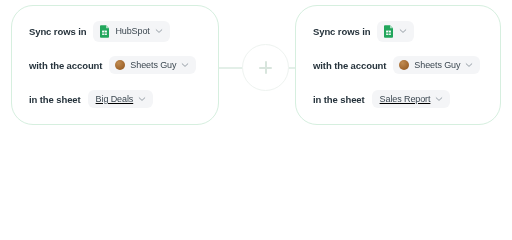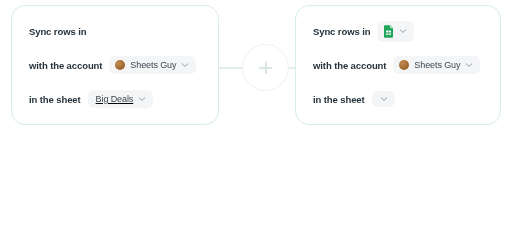--- a/index.html
+++ b/index.html
@@ -64,21 +64,21 @@
   }
 
   
   .card {
     position: absolute;
     top: 5px;
     height: 120px;
     box-sizing: border-box;
     background: #ffffff;
     border: 1.5px solid #d6efdf;
-    border-radius: 14px;
+    border-radius: 22px;
     padding: 14px 16px 14px 17px;
     display: flex;
     flex-direction: column;
     justify-content: space-between;
   }
   .card-left  { left: 11px;  width: 208px; }
   .card-right { left: 295px; width: 206px; }
 
   .row {
     display: flex;
@@ -138,64 +138,32 @@
 
   <div class="connector"></div>
   <div class="plus-node">
     <span class="plus-glyph"></span>
   </div>
 
   <div class="card card-left">
 
     <div class="row">
       <span class="row-label">Sync rows in</span>
-    </div>
-
-    <div class="row">
-      <span class="row-label">with the account</span>
-      <span class="pill">
-        <span class="avatar"></span>
-        <span class="pill-text">Sheets Guy</span>
-        <span class="chevron">
-          <svg viewBox="0 0 8 8" xmlns="http://www.w3.org/2000/svg">
-            <path d="M1.2 2.8L4 5.4L6.8 2.8" fill="none" stroke="#8b959d" stroke-width="0.9" stroke-linecap="round" stroke-linejoin="round"></path>
-          </svg>
-        </span>
-      </span>
-    </div>
-
-    <div class="row">
-      <span class="row-label">in the sheet</span>
-      <span class="pill pill-plain">
-        <span class="pill-text">Big Deals</span>
-        <span class="chevron">
-          <svg viewBox="0 0 8 8" xmlns="http://www.w3.org/2000/svg">
-            <path d="M1.2 2.8L4 5.4L6.8 2.8" fill="none" stroke="#8b959d" stroke-width="0.9" stroke-linecap="round" stroke-linejoin="round"></path>
-          </svg>
-        </span>
-      </span>
-    </div>
-
-  </div>
-
-  <div class="card card-right">
-
-    <div class="row">
-      <span class="row-label">Sync rows in</span>
       <span class="pill">
         <span class="sheet-icon">
           <svg viewBox="0 0 11 13" xmlns="http://www.w3.org/2000/svg">
             <path d="M1 1.2A0.9 0.9 0 0 1 1.9 0.3H7L10 3.3V11.8A0.9 0.9 0 0 1 9.1 12.7H1.9A0.9 0.9 0 0 1 1 11.8Z" fill="#22a65c"></path>
             <path d="M7 0.3L10 3.3H7.6A0.6 0.6 0 0 1 7 2.7Z" fill="#a8ddc0"></path>
             <rect x="3.1" y="5.6" width="4.8" height="4.3" fill="#ffffff"></rect>
             <rect x="3.1" y="7.0" width="4.8" height="0.55" fill="#22a65c"></rect>
             <rect x="3.1" y="8.4" width="4.8" height="0.55" fill="#22a65c"></rect>
             <rect x="5.2" y="5.6" width="0.55" height="4.3" fill="#22a65c"></rect>
           </svg>
         </span>
+        <span class="pill-text">HubSpot</span>
         <span class="chevron">
           <svg viewBox="0 0 8 8" xmlns="http://www.w3.org/2000/svg">
             <path d="M1.2 2.8L4 5.4L6.8 2.8" fill="none" stroke="#8b959d" stroke-width="0.9" stroke-linecap="round" stroke-linejoin="round"></path>
           </svg>
         </span>
       </span>
     </div>
 
     <div class="row">
       <span class="row-label">with the account</span>
@@ -206,23 +174,74 @@
           <svg viewBox="0 0 8 8" xmlns="http://www.w3.org/2000/svg">
             <path d="M1.2 2.8L4 5.4L6.8 2.8" fill="none" stroke="#8b959d" stroke-width="0.9" stroke-linecap="round" stroke-linejoin="round"></path>
           </svg>
         </span>
       </span>
     </div>
 
     <div class="row">
       <span class="row-label">in the sheet</span>
       <span class="pill pill-plain">
+        <span class="pill-text">Big Deals</span>
         <span class="chevron">
           <svg viewBox="0 0 8 8" xmlns="http://www.w3.org/2000/svg">
             <path d="M1.2 2.8L4 5.4L6.8 2.8" fill="none" stroke="#8b959d" stroke-width="0.9" stroke-linecap="round" stroke-linejoin="round"></path>
           </svg>
         </span>
       </span>
     </div>
 
   </div>
 
+  <div class="card card-right">
+
+    <div class="row">
+      <span class="row-label">Sync rows in</span>
+      <span class="pill">
+        <span class="sheet-icon">
+          <svg viewBox="0 0 11 13" xmlns="http://www.w3.org/2000/svg">
+            <path d="M1 1.2A0.9 0.9 0 0 1 1.9 0.3H7L10 3.3V11.8A0.9 0.9 0 0 1 9.1 12.7H1.9A0.9 0.9 0 0 1 1 11.8Z" fill="#22a65c"></path>
+            <path d="M7 0.3L10 3.3H7.6A0.6 0.6 0 0 1 7 2.7Z" fill="#a8ddc0"></path>
+            <rect x="3.1" y="5.6" width="4.8" height="4.3" fill="#ffffff"></rect>
+            <rect x="3.1" y="7.0" width="4.8" height="0.55" fill="#22a65c"></rect>
+            <rect x="3.1" y="8.4" width="4.8" height="0.55" fill="#22a65c"></rect>
+            <rect x="5.2" y="5.6" width="0.55" height="4.3" fill="#22a65c"></rect>
+          </svg>
+        </span>
+        <span class="chevron">
+          <svg viewBox="0 0 8 8" xmlns="http://www.w3.org/2000/svg">
+            <path d="M1.2 2.8L4 5.4L6.8 2.8" fill="none" stroke="#8b959d" stroke-width="0.9" stroke-linecap="round" stroke-linejoin="round"></path>
+          </svg>
+        </span>
+      </span>
+    </div>
+
+    <div class="row">
+      <span class="row-label">with the account</span>
+      <span class="pill">
+        <span class="avatar"></span>
+        <span class="pill-text">Sheets Guy</span>
+        <span class="chevron">
+          <svg viewBox="0 0 8 8" xmlns="http://www.w3.org/2000/svg">
+            <path d="M1.2 2.8L4 5.4L6.8 2.8" fill="none" stroke="#8b959d" stroke-width="0.9" stroke-linecap="round" stroke-linejoin="round"></path>
+          </svg>
+        </span>
+      </span>
+    </div>
+
+    <div class="row">
+      <span class="row-label">in the sheet</span>
+      <span class="pill pill-plain">
+        <span class="pill-text">Sales Report</span>
+        <span class="chevron">
+          <svg viewBox="0 0 8 8" xmlns="http://www.w3.org/2000/svg">
+            <path d="M1.2 2.8L4 5.4L6.8 2.8" fill="none" stroke="#8b959d" stroke-width="0.9" stroke-linecap="round" stroke-linejoin="round"></path>
+          </svg>
+        </span>
+      </span>
+    </div>
+
+  </div>
+
 </div>
 
 </body></html>

